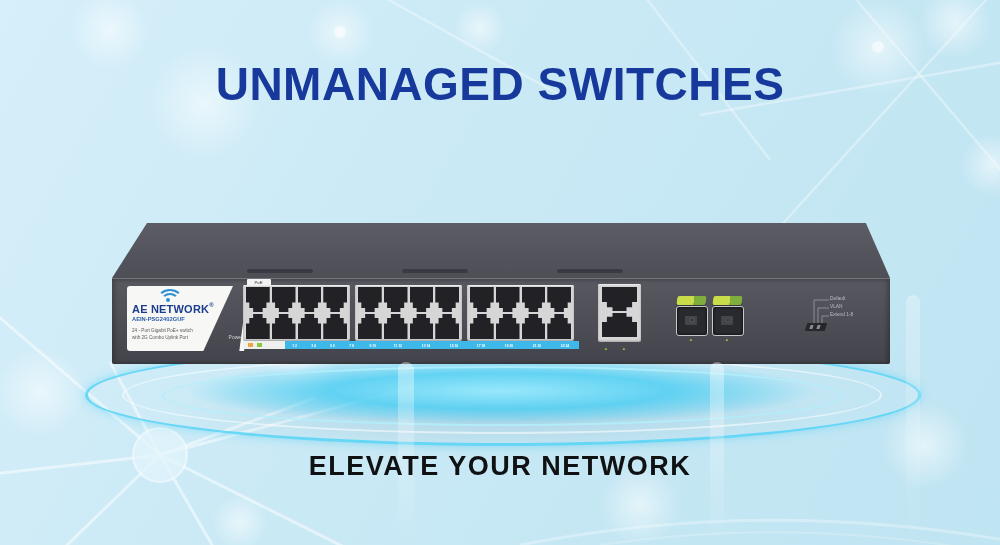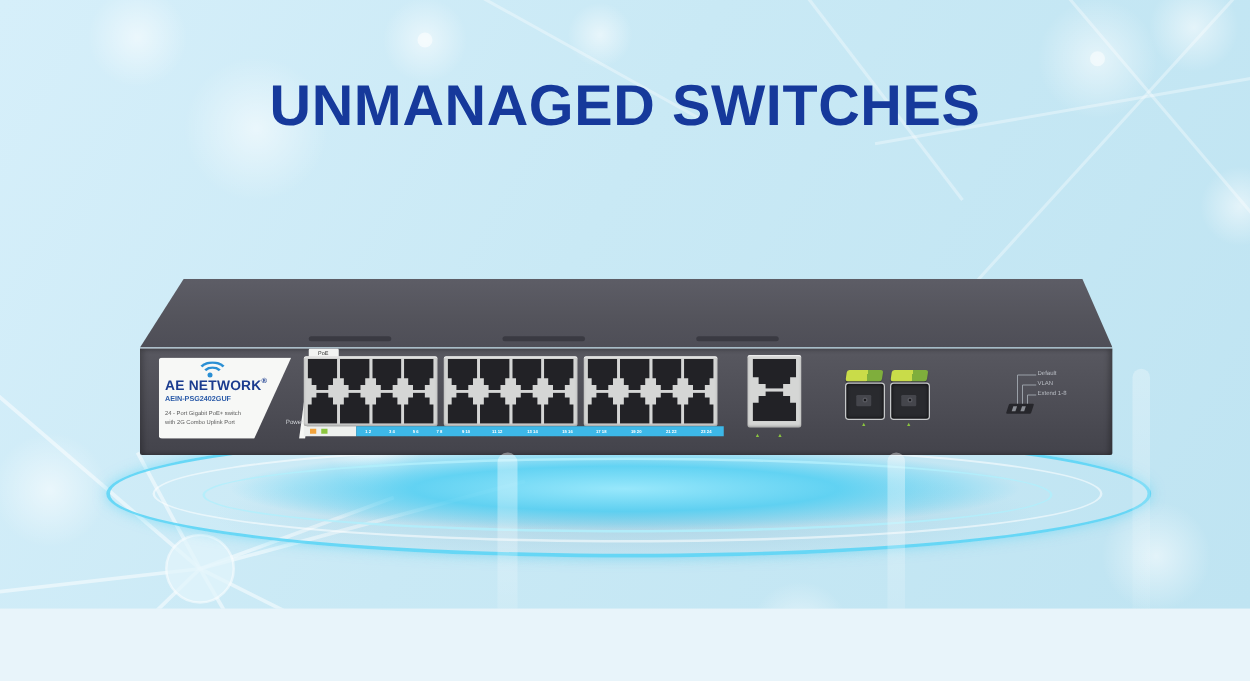--- a/index.html
+++ b/index.html
@@ -1,17 +1,17 @@
 <!DOCTYPE html>
 <html><head>
 <meta charset="utf-8">
 <style>
   html,body{margin:0;padding:0;background:#e8f4fa;}
   #stage{
-    position:relative;width:1000px;height:487px;overflow:hidden;
+    position:relative;width:1000px;height:545px;overflow:hidden;
     font-family:"Liberation Sans",sans-serif;
     background:linear-gradient(120deg,#d6effa 0%,#c9e9f5 45%,#bfe4f2 100%);
   }
   .abs{position:absolute;}
   
   .banner-title{
     left:0;right:0;top:57px;text-align:center;
     font-size:46px;font-weight:800;letter-spacing:.5px;color:#16399b;
   }
   .banner-tagline{
@@ -275,13 +275,14 @@
         <i style="left:4px"></i>
           <i style="left:11px"></i>
       </div>
     </div>
   </div>
 
   <div class="abs streak" style="left:398px;top:362px;width:16px;height:183px"></div>
   <div class="abs streak" style="left:710px;top:362px;width:14px;height:183px"></div>
   <div class="abs streak" style="left:906px;top:295px;width:14px;height:250px;opacity:.7"></div>
 
+  <div class="abs banner-tagline">ELEVATE YOUR NETWORK</div>
 </div>
 
 </body></html>

